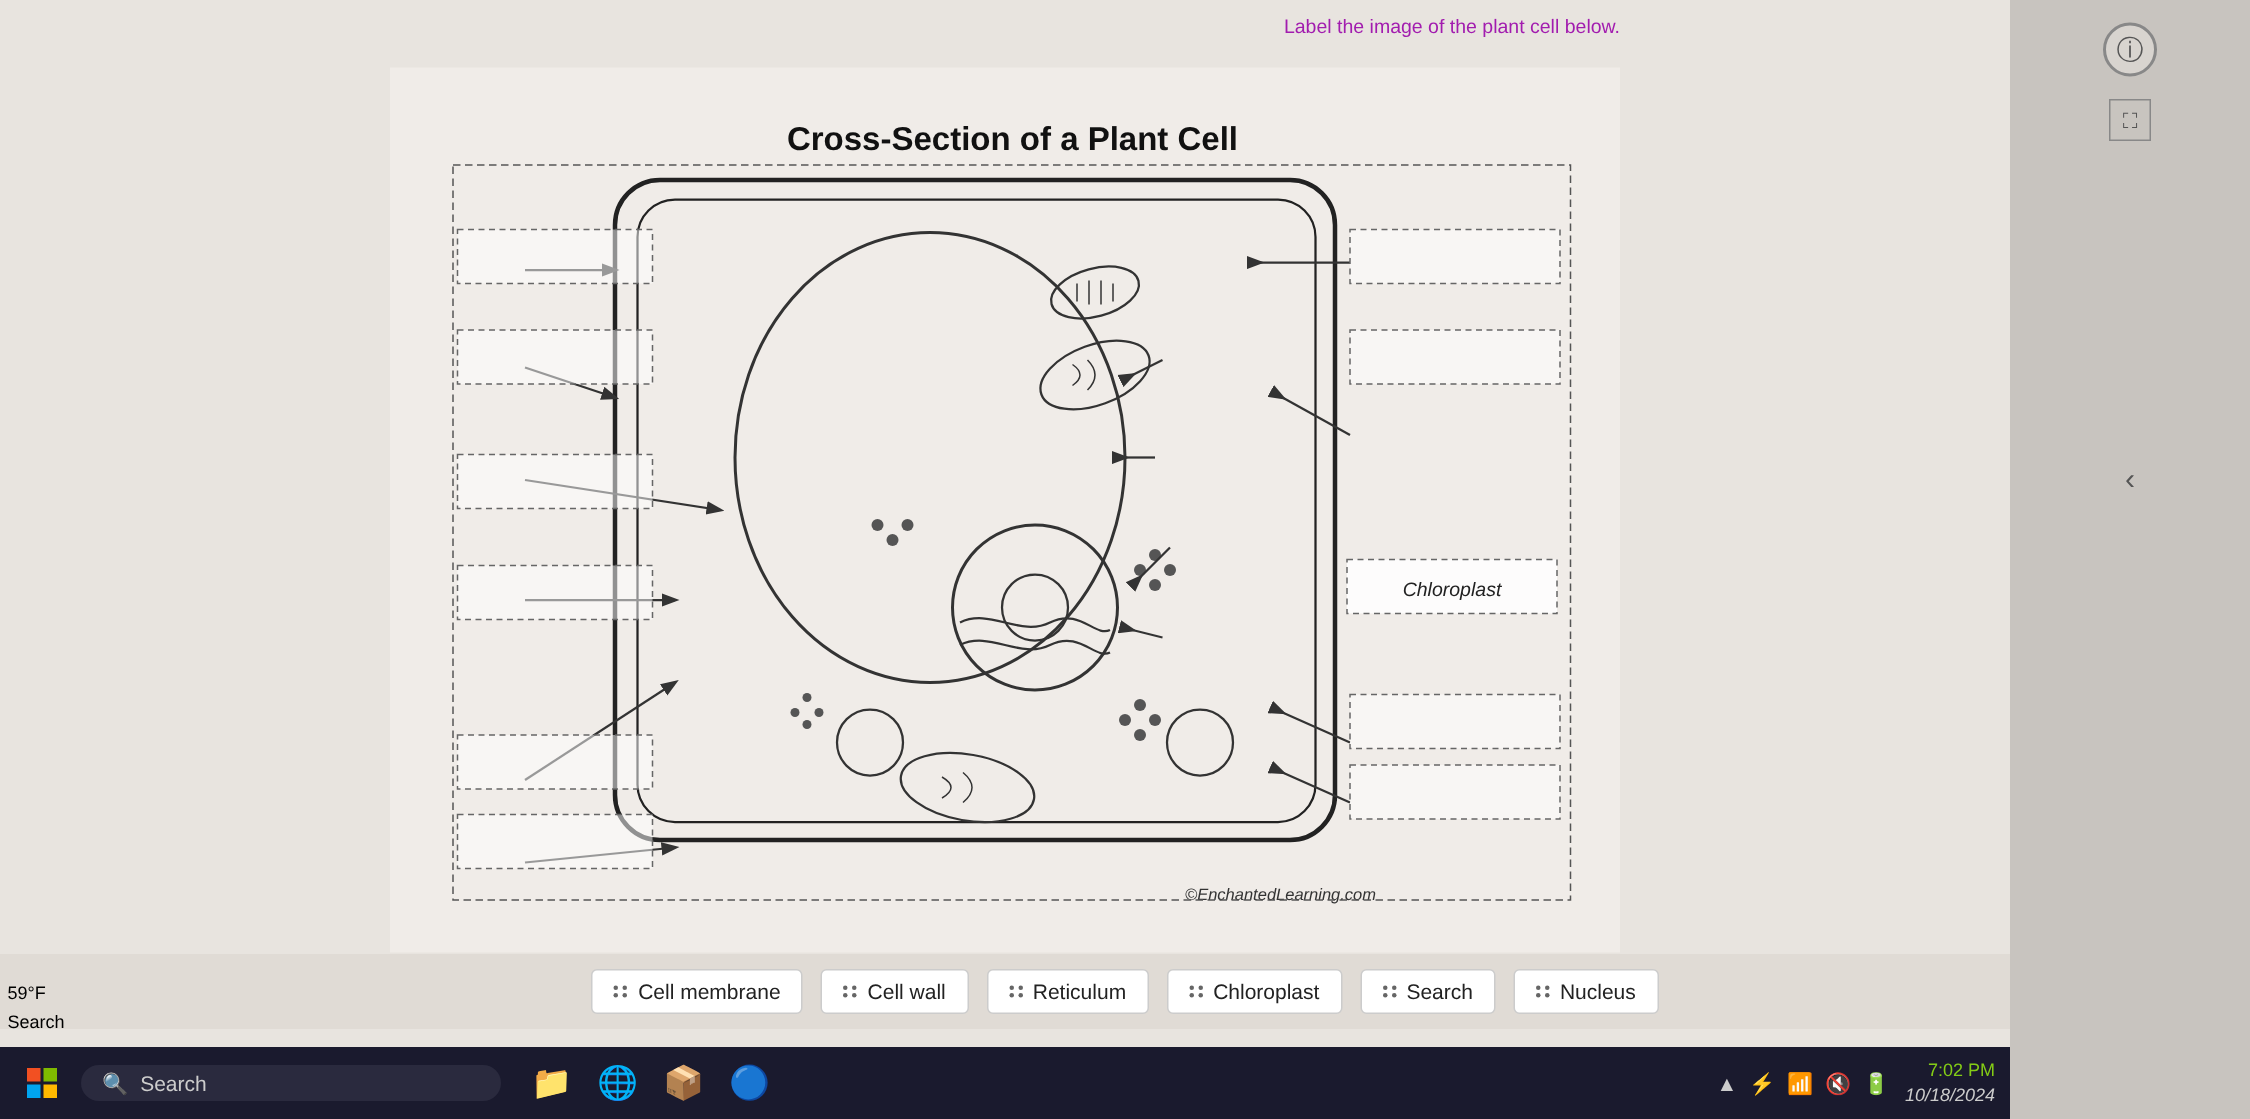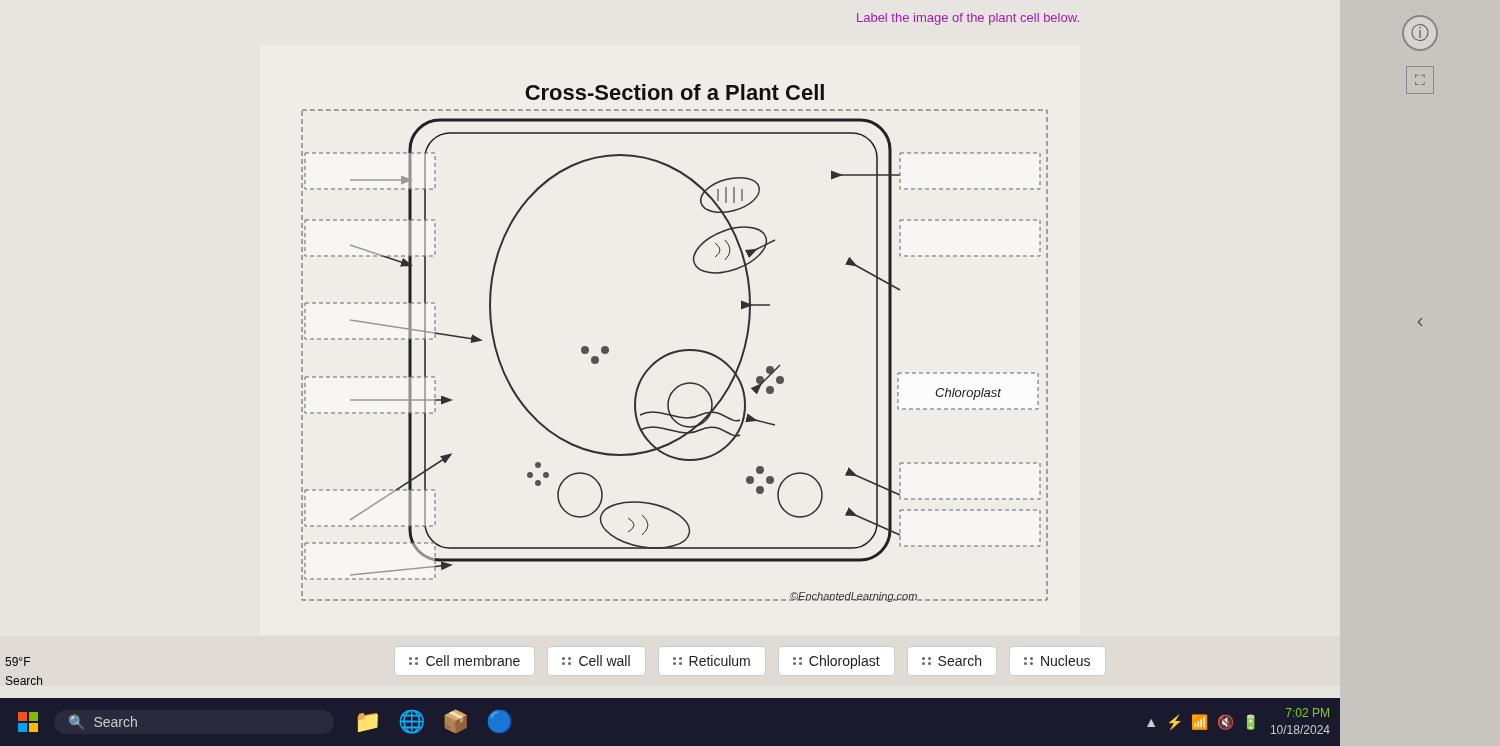--- a/index.html
+++ b/index.html
@@ -472,21 +472,21 @@
     <div class="taskbar-right">
       <div class="tray-icons">
         <span style="font-size:14px; color:#ccc;">▲</span>
         <span style="font-size:14px; color:#ccc;">⚡</span>
         <span style="font-size:14px; color:#ccc;">📶</span>
         <span style="font-size:14px; color:#ccc;">🔇</span>
         <span style="font-size:14px; color:#ccc;">🔋</span>
       </div>
       <div class="taskbar-time">
         <div style="color:#84cc16; font-size:12px;">7:02 PM</div>
-        <div style="color:#ccc; font-size:12px;">10/18/2024</div>
+        <div style="color:#ccc; font-size:12px;font-style:italic;">10/18/2024</div>
       </div>
     </div>
   </div>
 
   <div class="bottom-left-info">
     <div>59°F</div>
     <div>Search</div>
   </div>
 
 </div>

